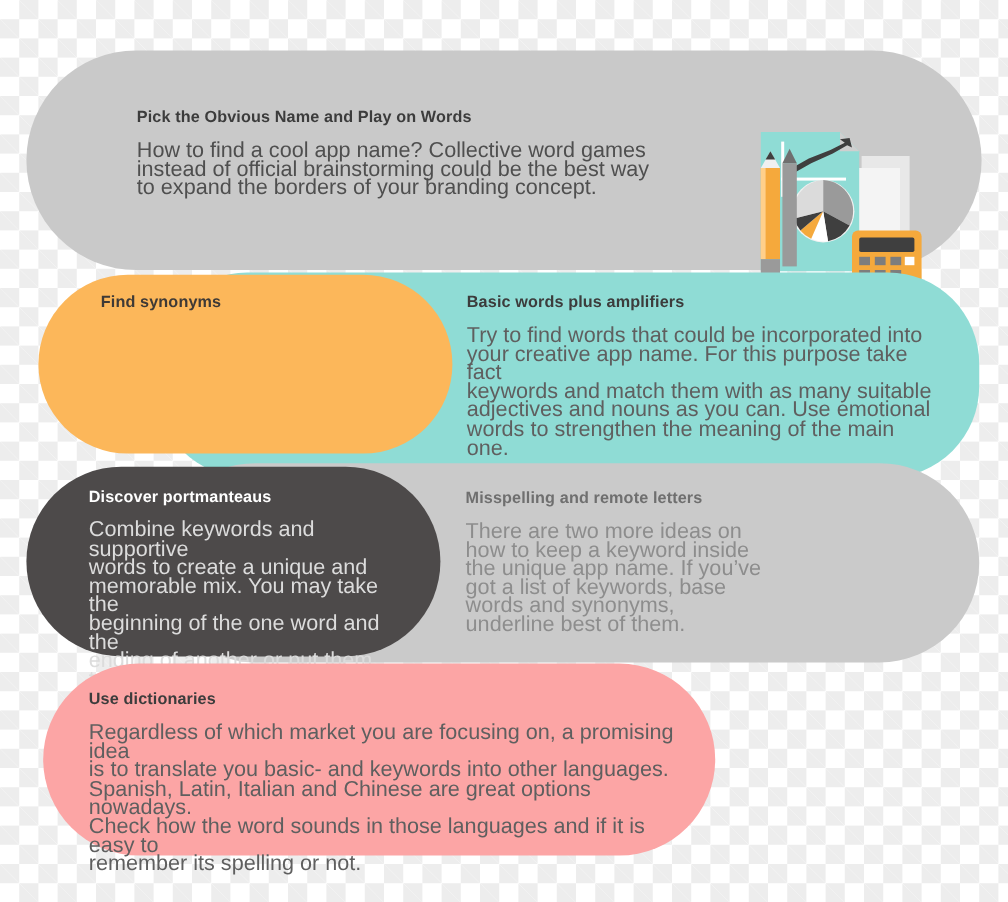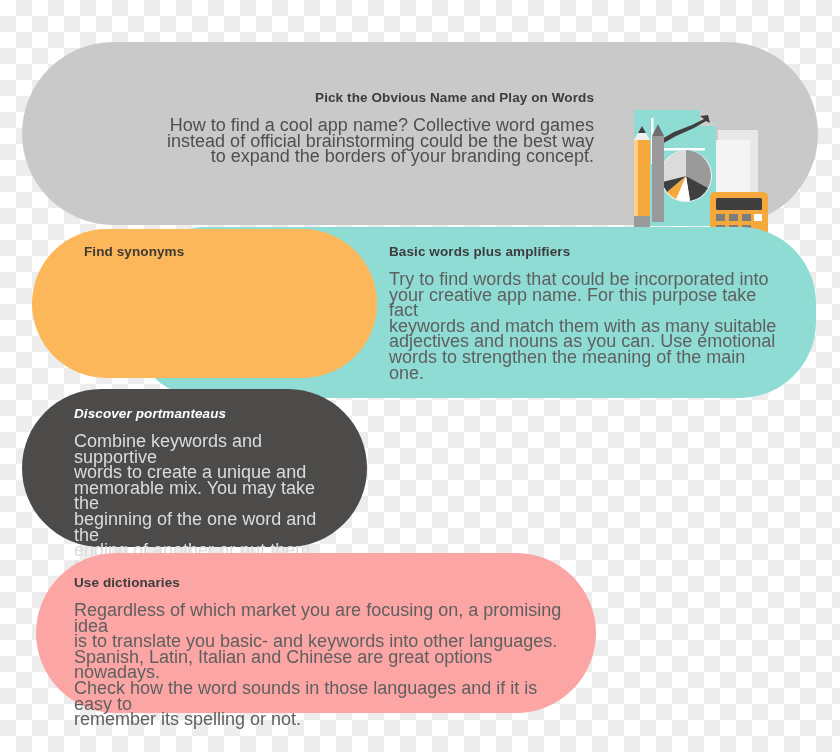--- a/index.html
+++ b/index.html
@@ -54,21 +54,20 @@
     height: 183px;
     background: #c9c9c9;
     border-radius: 92px;
   }
   #row1-grey .txt {
     position: absolute;
     left: 92px;
     top: 48px;
     width: 480px;
     color: #4f4f4f;
-    text-align: right;
   }
   #row1-grey .pill-title { color: #3c3c3c; }
 
   
   #row2-teal {
     left: 130px;
     top: 227px;
     width: 686px;
     height: 171px;
     background: #8fdcd5;
@@ -126,21 +125,21 @@
     background: #4d4a4a;
     border-radius: 79px;
   }
   #row3-dark .txt {
     position: absolute;
     left: 52px;
     top: 17px;
     width: 270px;
     color: #dcdcdc;
   }
-  #row3-dark .pill-title { color: #ffffff; font-style: italic; }
+  #row3-dark .pill-title { color: #ffffff; }
 
   
   #row4-teal {
     left: 36px;
     top: 553px;
     width: 560px;
     height: 160px;
     background: #fca5a5;
     border-radius: 80px;
   }
@@ -239,20 +238,31 @@
 words to strengthen the meaning of the main one.</p>
     </div>
   </div>
 
   <div class="pill" id="row2-orange">
     <div class="txt">
       <p class="pill-title">Find synonyms</p>
     </div>
   </div>
 
+  <div class="pill" id="row3-grey">
+    <div class="txt">
+      <p class="pill-title">Misspelling and remote letters</p>
+      <p class="pill-body">There are two more ideas on
+how to keep a keyword inside
+the unique app name. If you’ve
+got a list of keywords, base
+words and synonyms,
+underline best of them.</p>
+    </div>
+  </div>
 
   <div class="pill" id="row3-dark">
     <div class="txt">
       <p class="pill-title">Discover portmanteaus</p>
       <p class="pill-body">Combine keywords and supportive
 words to create a unique and
 memorable mix. You may take the
 beginning of the one word and the
 ending of another or put them
 together without any changes.</p>

